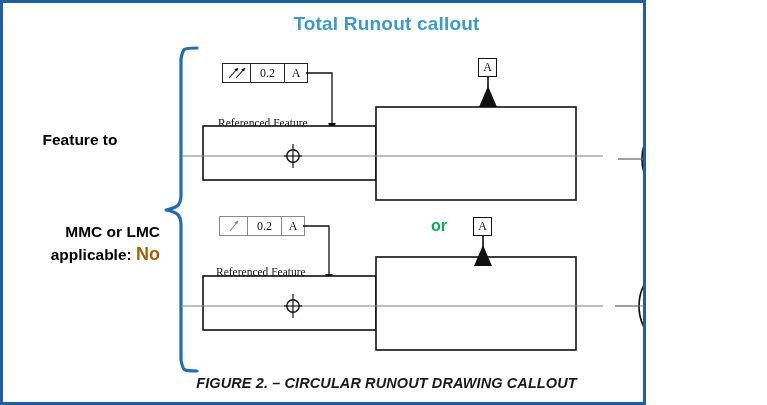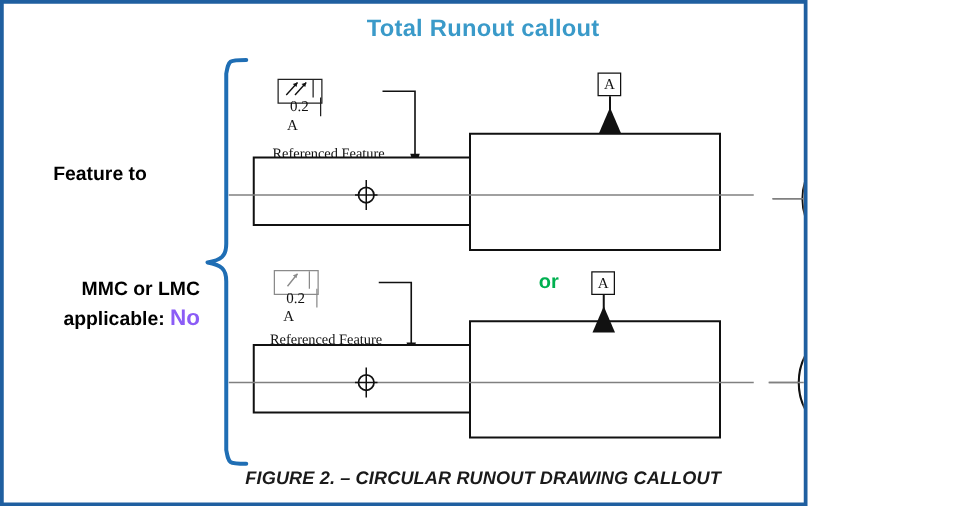--- a/index.html
+++ b/index.html
@@ -36,21 +36,21 @@
     text-align: center;
     font-family: "Liberation Sans", sans-serif;
     font-size: 15.5px;
     font-weight: bold;
     color: #000000;
     line-height: 22px;
   }
   #label-datum { left: -3px; top: 126px; }
   #label-mmc   { left: -3px; top: 218px; text-align: right; }
   .val-yes { color: #00b050; font-size: 18px; font-weight: bold; }
-  .val-no  { color: #8b5cf6; font-size: 18px; font-weight: bold; }
+  .val-no  { color: #a16207; font-size: 18px; font-weight: bold; }
 
   
   #caption {
     left: 0; top: 372px; width: 767px;
     text-align: center;
     font-family: "Liberation Sans", sans-serif;
     font-style: italic;
     font-weight: bold;
     font-size: 14.5px;
     color: #1a1a1a;
@@ -68,21 +68,20 @@
   }
 
   
   .fcf {
     display: flex;
     align-items: stretch;
     border: 1.4px solid #222;
     background: #fff;
     height: 20px;
     box-sizing: border-box;
-    flex-direction: column;
   }
   .fcf-cell {
     display: flex;
     align-items: center;
     justify-content: center;
     border-right: 1.4px solid #222;
     box-sizing: border-box;
     font-family: "Liberation Serif", serif;
     font-size: 12px;
     color: #111;

